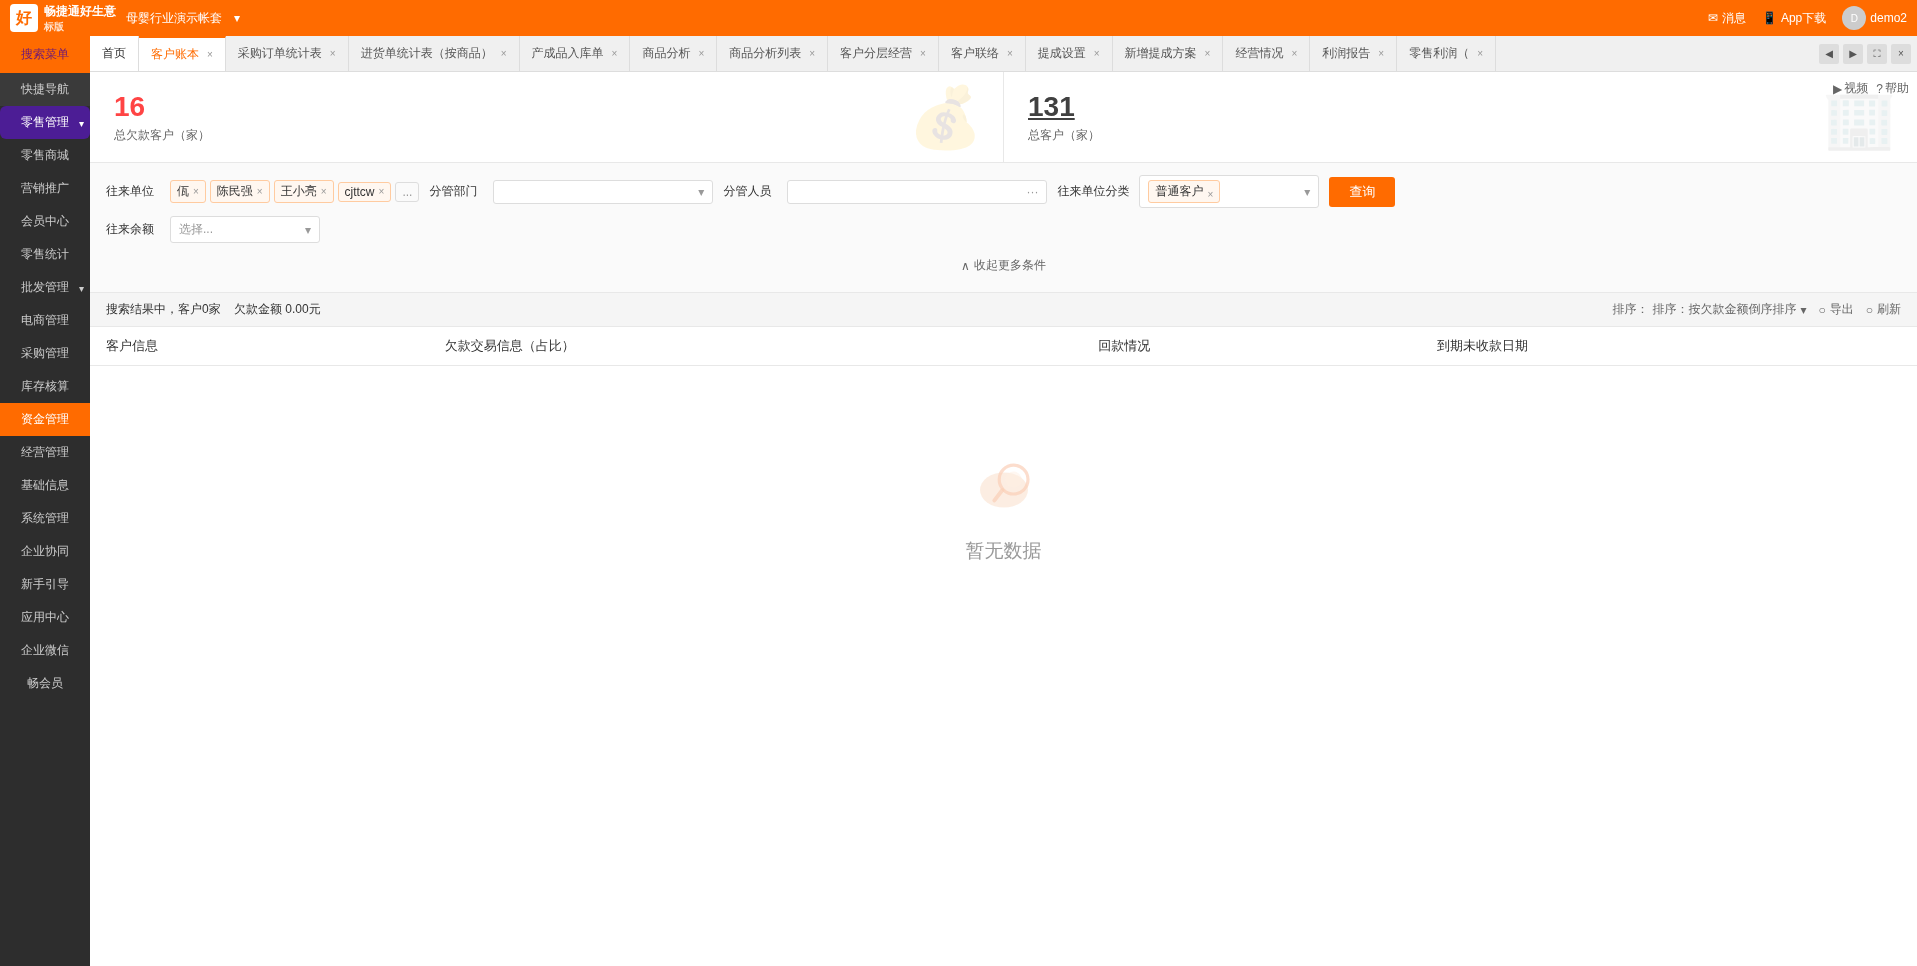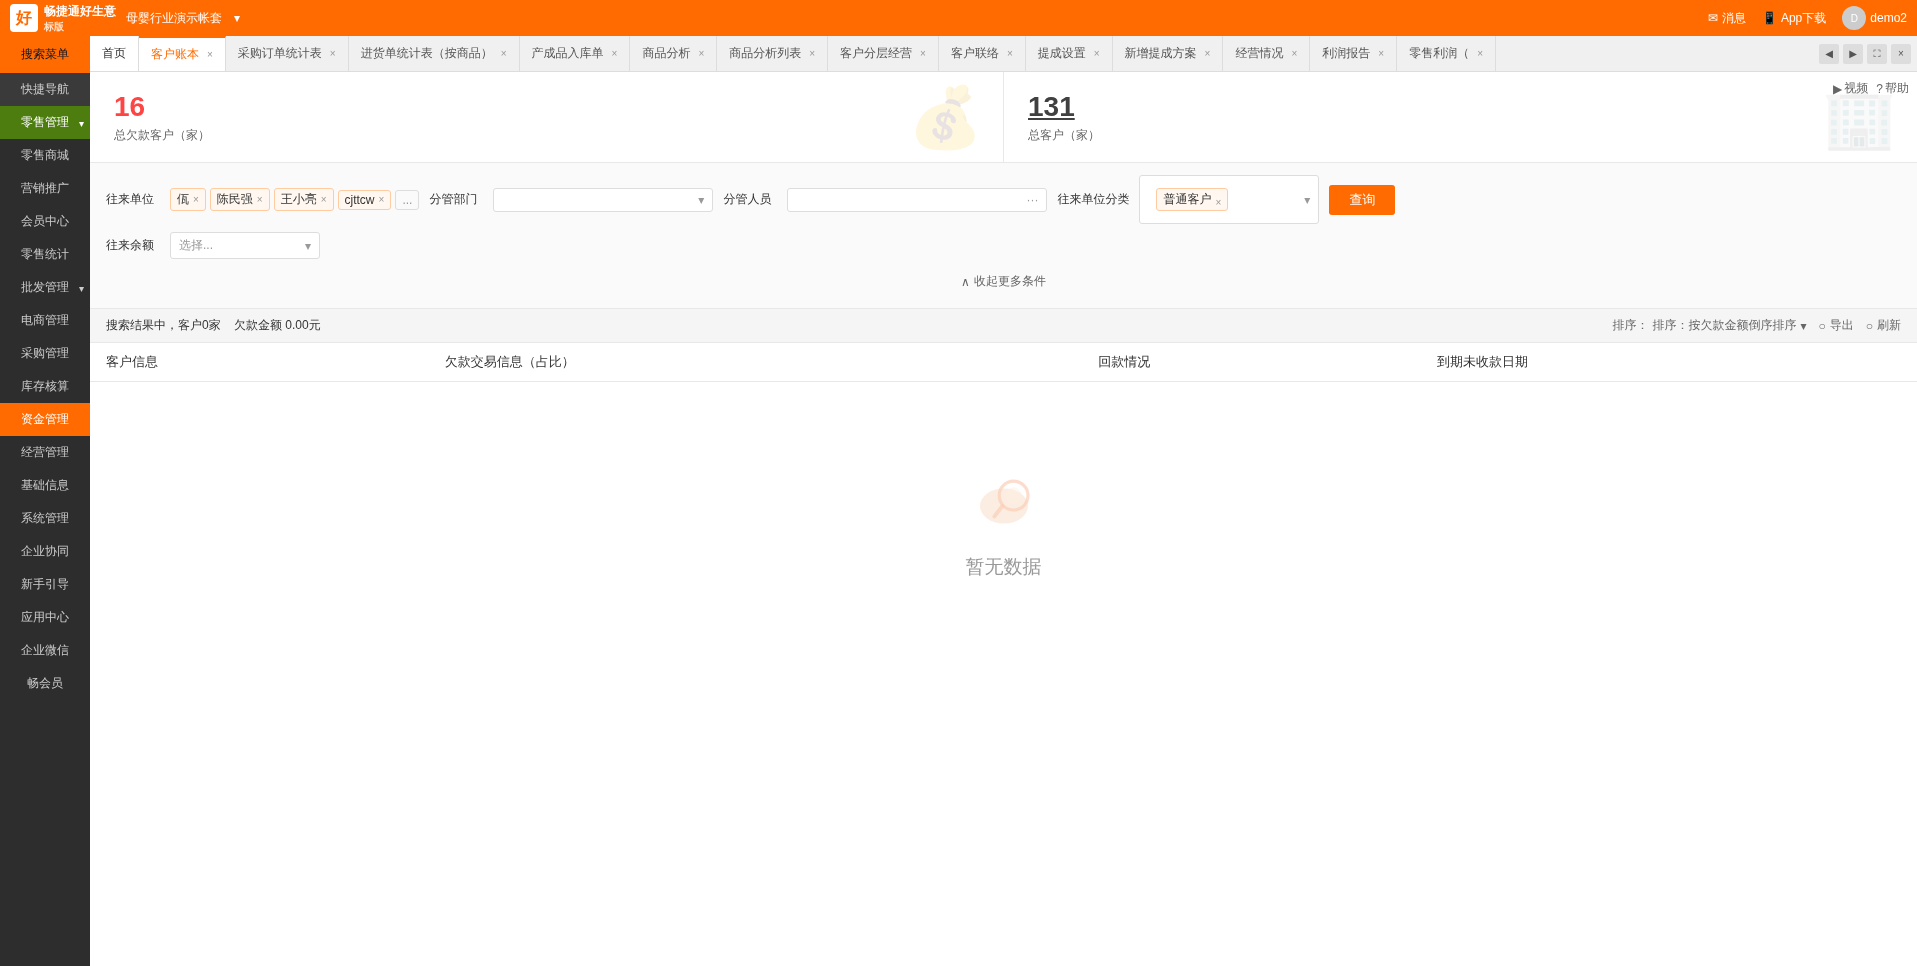--- a/index.html
+++ b/index.html
@@ -14,24 +14,24 @@
     .top-bar .spacer { flex: 1; }
     .top-bar .top-actions { display: flex; align-items: center; gap: 16px; color: white; font-size: 12px; }
     .top-bar .top-actions .action-item { display: flex; align-items: center; gap: 4px; cursor: pointer; }
     .top-bar .avatar { width: 24px; height: 24px; border-radius: 50%; background: #ccc; overflow: hidden; display: flex; align-items: center; justify-content: center; color: white; font-size: 10px; }
 
     
     .main-layout { display: flex; flex: 1; overflow: hidden; }
 
     
     .sidebar { width: 90px; background: #2d2d2d; display: flex; flex-direction: column; flex-shrink: 0; overflow-y: auto; }
-    .sidebar-search { background: #ff6b00; padding: 10px 0; text-align: center; color: #0f172a; font-size: 12px; cursor: pointer; }
+    .sidebar-search { background: #ff6b00; padding: 10px 0; text-align: center; color: #701a75; font-size: 12px; cursor: pointer; }
     .sidebar-nav { background: #3a3a3a; padding: 8px 12px; text-align: center; color: #ccc; font-size: 12px; cursor: pointer; }
     .sidebar-item { padding: 8px 0; text-align: center; color: #ccc; font-size: 12px; cursor: pointer; position: relative; }
-    .sidebar-item.active { color: white; background: #4d7c0f; }
+    .sidebar-item.active { color: white; background: #4c1d95; border-radius: 6px; }
     .sidebar-item.has-arrow::after { content: '▾'; position: absolute; right: 6px; top: 50%; transform: translateY(-50%); font-size: 10px; }
 
     
     .content-area { flex: 1; display: flex; flex-direction: column; overflow: hidden; }
 
     
     .tab-bar { background: #f0f0f0; display: flex; align-items: center; border-bottom: 1px solid #ddd; height: 36px; flex-shrink: 0; overflow: hidden; }
     .tab { display: flex; align-items: center; padding: 0 12px; height: 36px; font-size: 12px; cursor: pointer; border-right: 1px solid #ddd; white-space: nowrap; color: #555; gap: 6px; text-align: right; }
     .tab.active { background: white; color: #ff6b00; border-top: 2px solid #ff6b00; border-bottom: none; }
     .tab .close-btn { color: #999; font-size: 10px; margin-left: 2px; }
@@ -268,21 +268,21 @@
           </div>
 
           <span class="filter-label">分管人员</span>
           <div class="multi-select" style="min-width:260px;">
             <span class="placeholder"></span>
             <span style="margin-left:auto;color:#999;">···</span>
           </div>
 
           <span class="filter-label">往来单位分类</span>
           <div class="filter-select" style="min-width:180px;">
-            <div class="filter-tag" style="margin:8px;align-items:flex-end;">
+            <div class="filter-tag" style="margin:0;align-items:flex-end;">
               <span>普通客户</span>
               <span class="tag-close">×</span>
             </div>
             <span style="margin-left:auto;color:#999;">▾</span>
           </div>
 
           <button class="filter-btn">查询</button>
         </div>
 
         <div class="filter-row">

